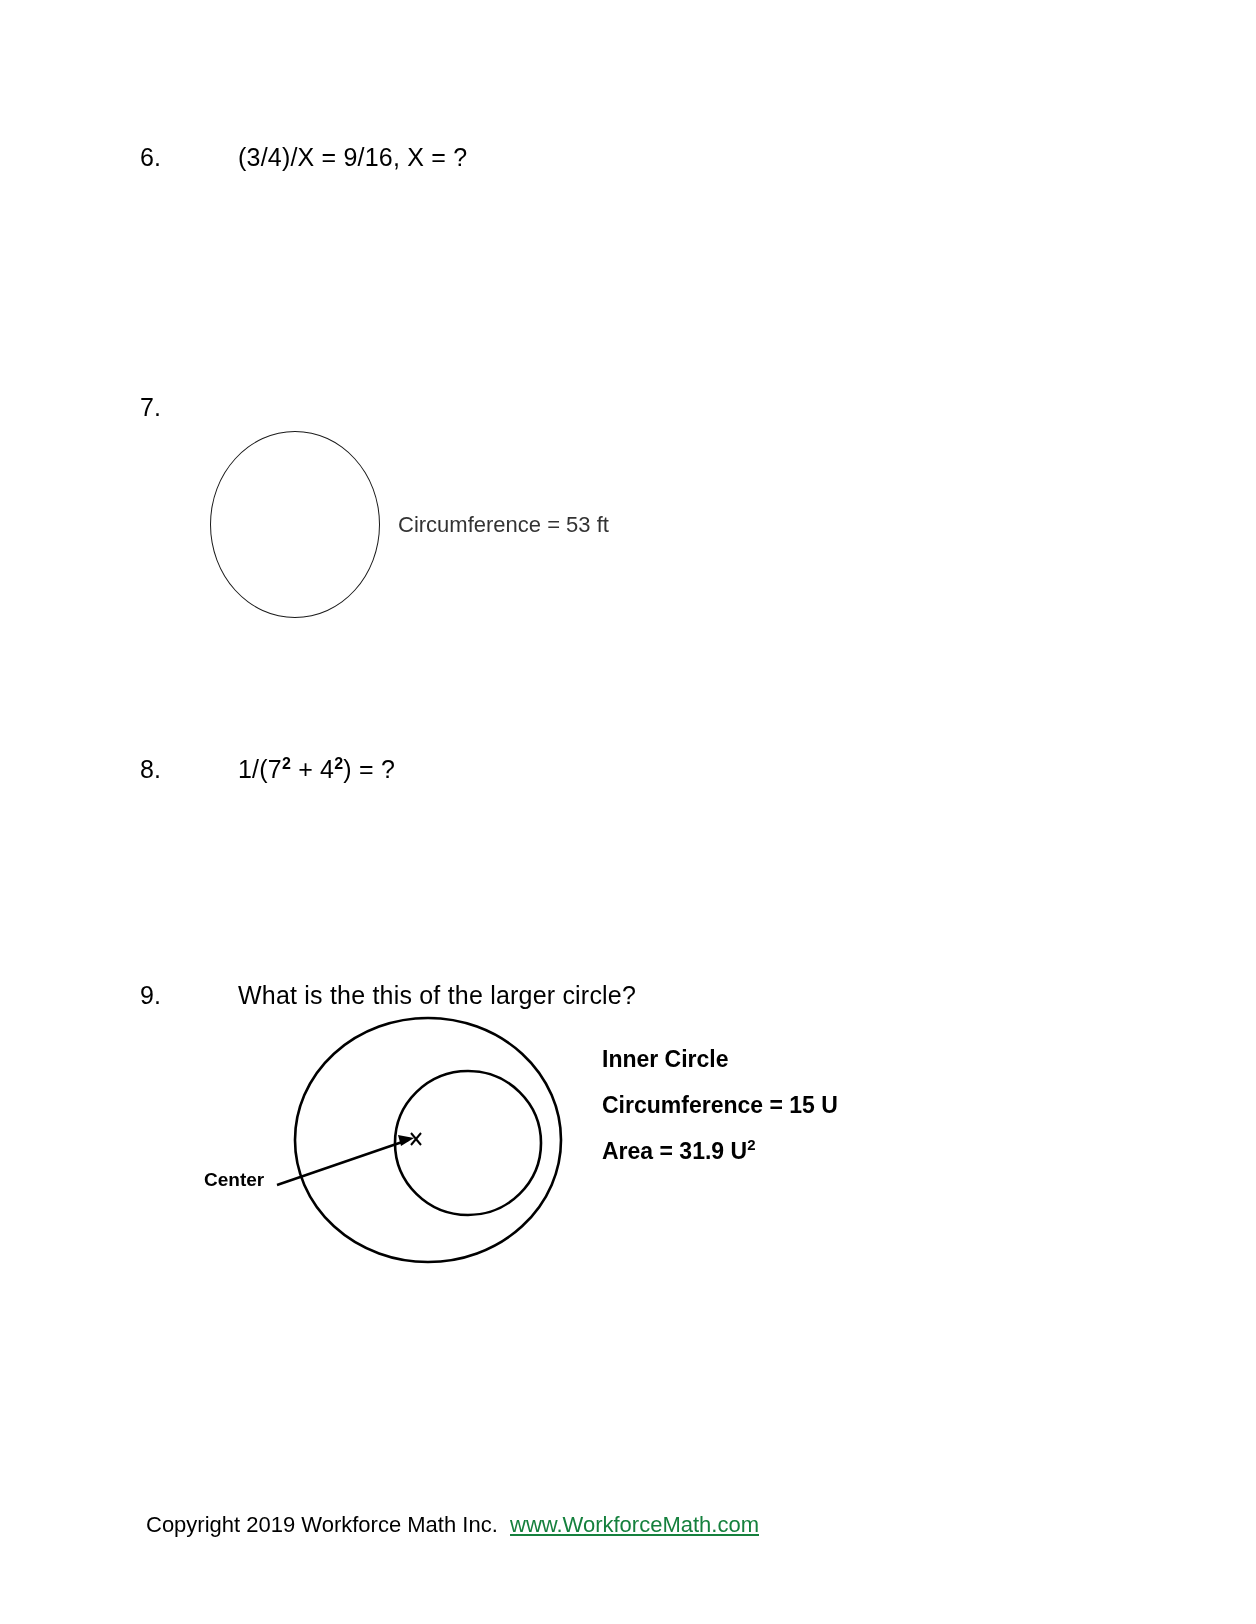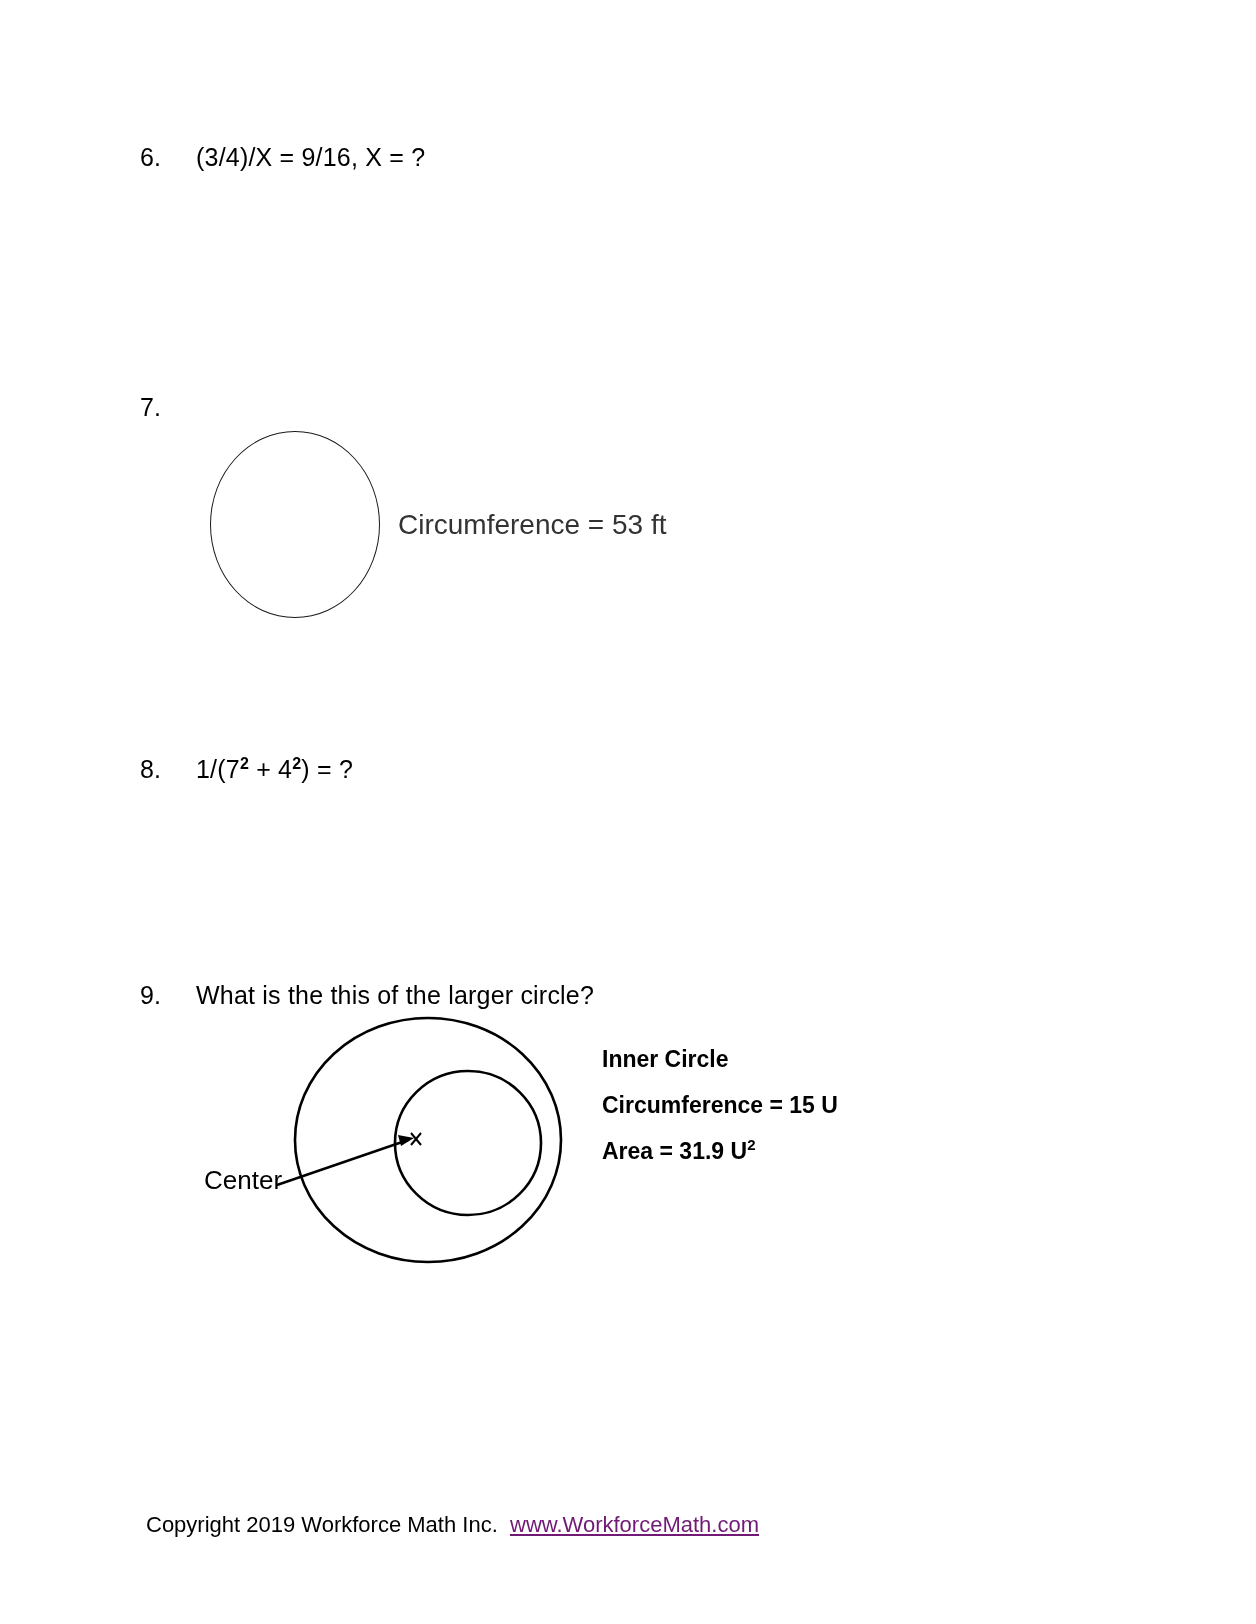--- a/index.html
+++ b/index.html
@@ -30,20 +30,21 @@
     width: 56px;
     flex: none;
     font-size: 25px;
     line-height: 30px;
     letter-spacing: 0.2px;
   }
   .q-text {
     font-size: 25px;
     line-height: 30px;
     letter-spacing: 0.2px;
+    margin-left: 42px;
   }
   .q-text sup {
     font-size: 16px;
     font-weight: bold;
     line-height: 0;
     vertical-align: super;
   }
 
   
   #q6 { left: 140px; top: 142px; }
@@ -59,21 +60,21 @@
     height: 187px;
     border: 1.6px solid #1a1a1a;
     border-radius: 50%;
     box-sizing: border-box;
   }
 
   #q7-label {
     position: absolute;
     left: 398px;
     top: 511px;
-    font-size: 28px;
+    font-size: 22px;
     line-height: 28px;
     color: #333333;
     white-space: nowrap;
   }
 
   
   #q8 { left: 140px; top: 754px; }
 
   
   #q9 { left: 140px; top: 980px; }
@@ -83,22 +84,22 @@
     left: 180px;
     top: 1010px;
     width: 420px;
     height: 280px;
   }
 
   #q9-center-label {
     position: absolute;
     left: 204px;
     top: 1168px;
-    font-size: 26px;
-    font-weight: normal;
+    font-size: 19px;
+    font-weight: bold;
     line-height: 24px;
     white-space: nowrap;
   }
 
   #q9-info {
     position: absolute;
     left: 602px;
     top: 1036px;
     font-size: 23px;
     font-weight: bold;
@@ -116,21 +117,21 @@
   #footer {
     position: absolute;
     left: 146px;
     top: 1511px;
     font-size: 22px;
     line-height: 28px;
     white-space: nowrap;
   }
   #footer .copy-text { color: #000000; margin-top: 46px; }
   #footer .site-link {
-    color: #701a75;
+    color: #15803d;
     text-decoration: underline;
   }
 </style>
 </head>
 <body>
 
 <div id="page">
 
   <div class="q-row" id="q6">
     <span class="q-num">6.</span>

